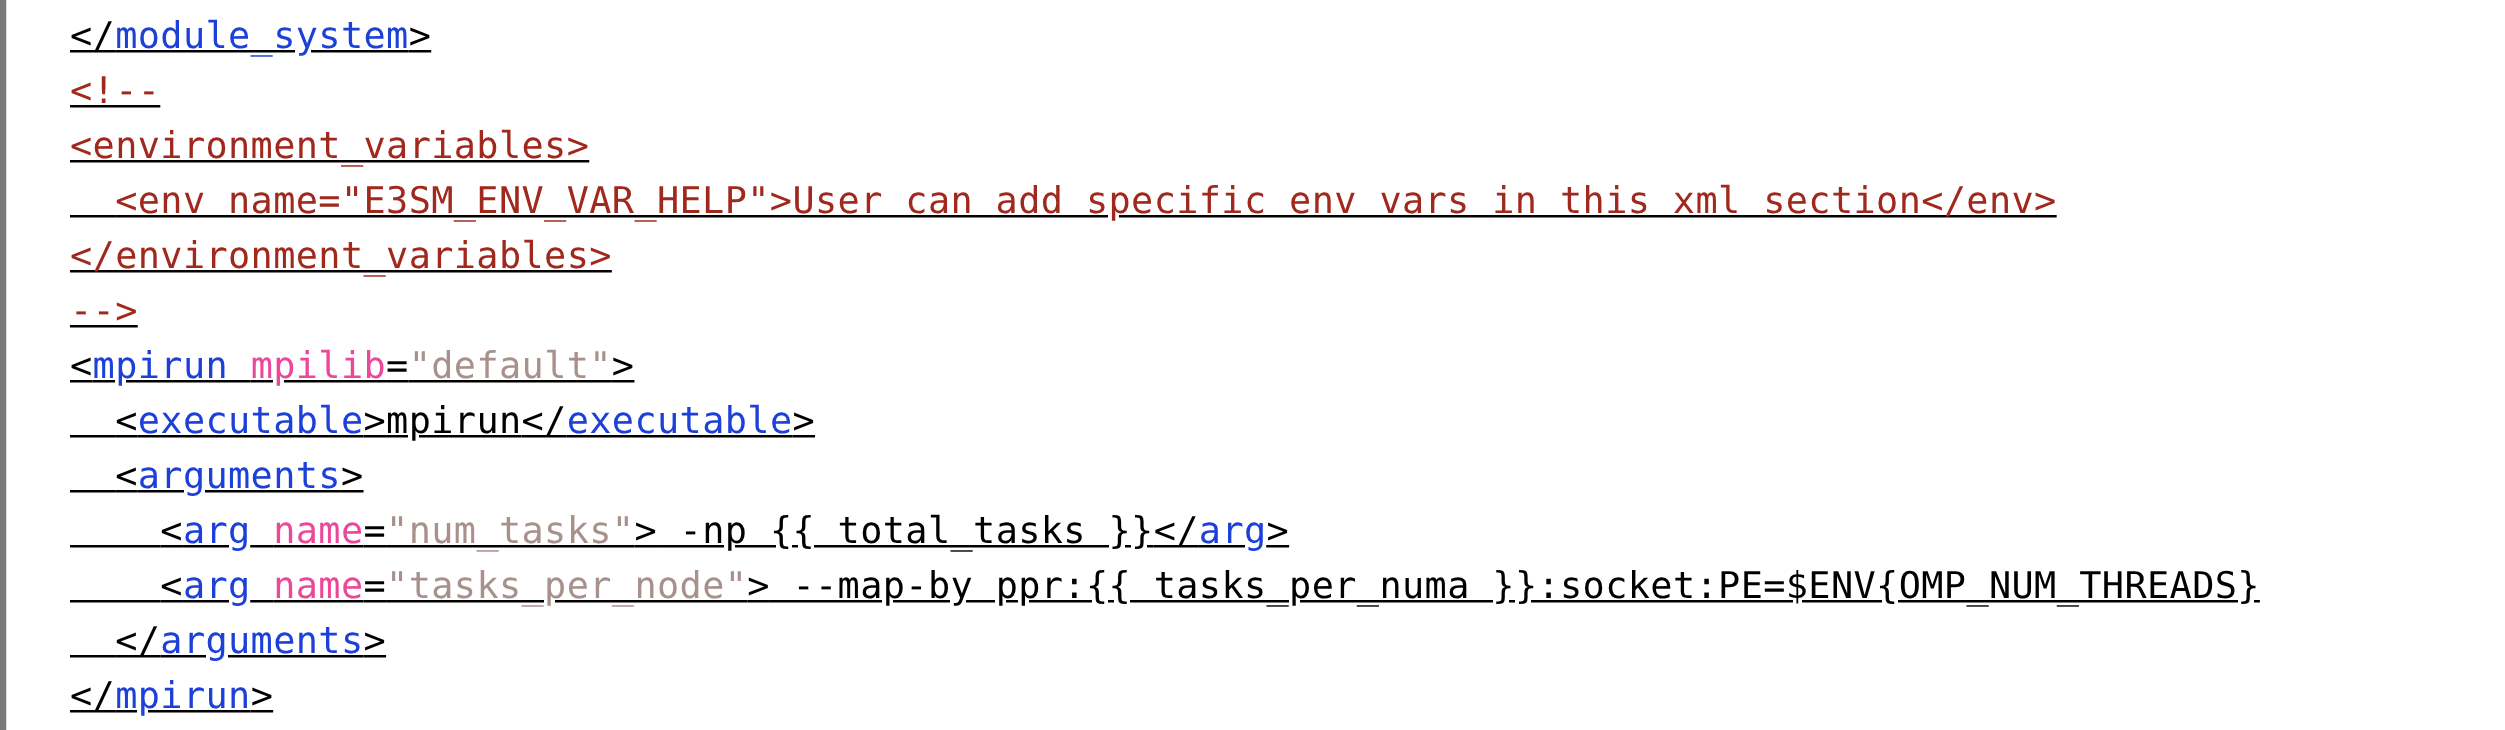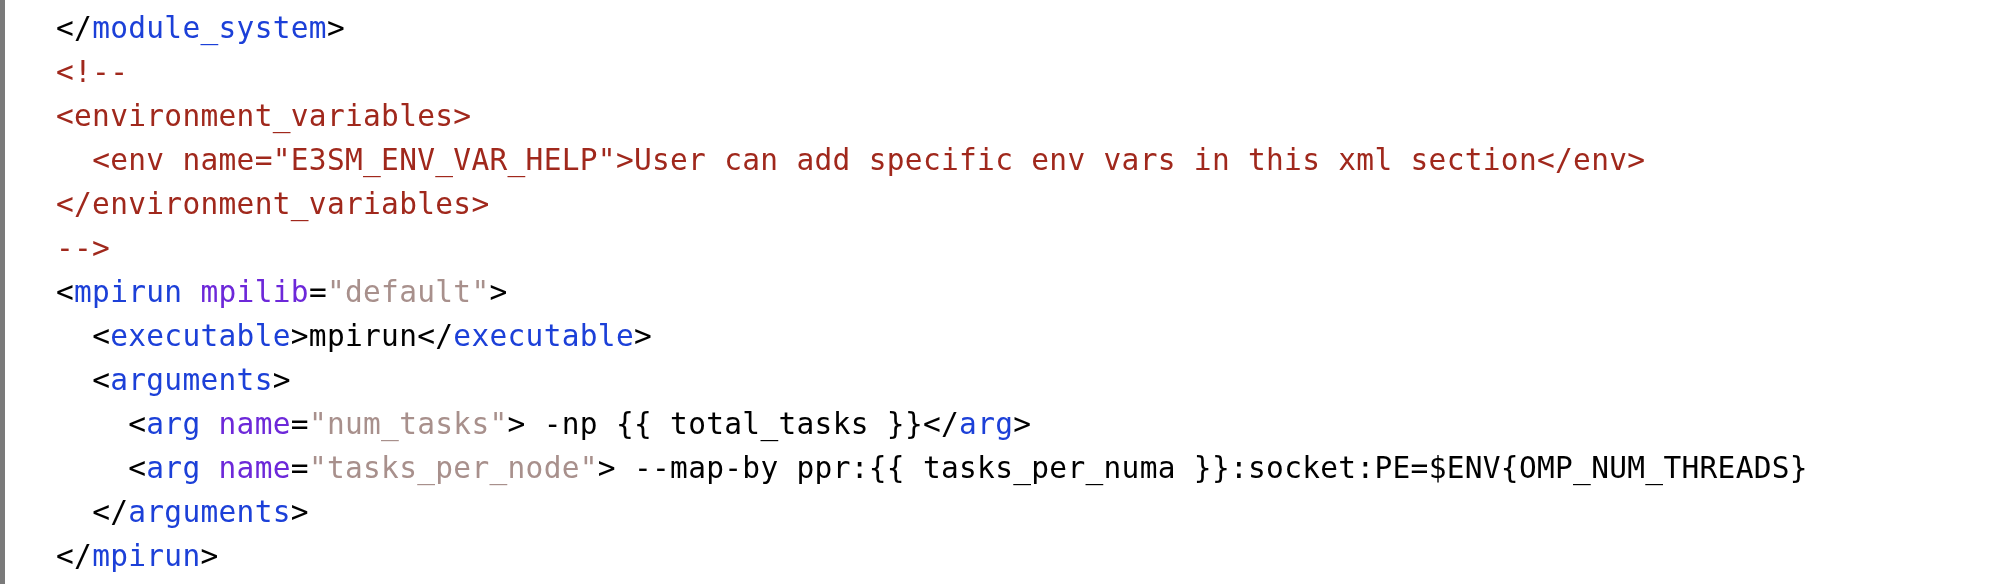--- a/index.html
+++ b/index.html
@@ -1,22 +1,22 @@
 <!DOCTYPE html>
 <html><head>
 <meta charset="utf-8">
 <style>
   html, body { margin:0; padding:0; background:#ffffff; }
   body { width:2004px; height:584px; overflow:hidden; position:relative; }
   .border { position:absolute; left:0; top:0; width:5px; height:584px; background:#7a7a7a; }
   .code { position:absolute; left:56px; top:6px; font-family:"DejaVu Sans Mono", monospace; font-size:29.5px; line-height:44px; white-space:pre; letter-spacing:0.3px; }
-  .line { height:44px; }
+  .line { height:44px;text-decoration:underline; }
   .p { color:#000000; }
   .tag { color:#1c40d8; }
-  .attr { color:#6d28d9; }
+  .attr { color:#ec4899; }
   .val { color:#a8908c; }
   .cm { color:#a0281c; }
   .txt { color:#000000; }
 </style>
 </head>
 <body>
 
 <div class="border"></div>
 <div class="code" id="code"><div class="line"><span></span><span class="p">&lt;/</span><span class="tag">module_system</span><span class="p">&gt;</span></div><div class="line"><span></span><span class="cm">&lt;!--</span></div><div class="line"><span></span><span class="cm">&lt;environment_variables&gt;</span></div><div class="line"><span>  </span><span class="cm">&lt;env name="E3SM_ENV_VAR_HELP"&gt;User can add specific env vars in this xml section&lt;/env&gt;</span></div><div class="line"><span></span><span class="cm">&lt;/environment_variables&gt;</span></div><div class="line"><span></span><span class="cm">--&gt;</span></div><div class="line"><span></span><span class="p">&lt;</span><span class="tag">mpirun</span><span class="p"> </span><span class="attr">mpilib</span><span class="p">=</span><span class="val">"default"</span><span class="p">&gt;</span></div><div class="line"><span>  </span><span class="p">&lt;</span><span class="tag">executable</span><span class="p">&gt;</span><span class="txt">mpirun</span><span class="p">&lt;/</span><span class="tag">executable</span><span class="p">&gt;</span></div><div class="line"><span>  </span><span class="p">&lt;</span><span class="tag">arguments</span><span class="p">&gt;</span></div><div class="line"><span>    </span><span class="p">&lt;</span><span class="tag">arg</span><span class="p"> </span><span class="attr">name</span><span class="p">=</span><span class="val">"num_tasks"</span><span class="p">&gt;</span><span class="txt"> -np {{ total_tasks }}</span><span class="p">&lt;/</span><span class="tag">arg</span><span class="p">&gt;</span></div><div class="line"><span>    </span><span class="p">&lt;</span><span class="tag">arg</span><span class="p"> </span><span class="attr">name</span><span class="p">=</span><span class="val">"tasks_per_node"</span><span class="p">&gt;</span><span class="txt"> --map-by ppr:{{ tasks_per_numa }}:socket:PE=$ENV{OMP_NUM_THREADS}</span></div><div class="line"><span>  </span><span class="p">&lt;/</span><span class="tag">arguments</span><span class="p">&gt;</span></div><div class="line"><span></span><span class="p">&lt;/</span><span class="tag">mpirun</span><span class="p">&gt;</span></div></div>
 

